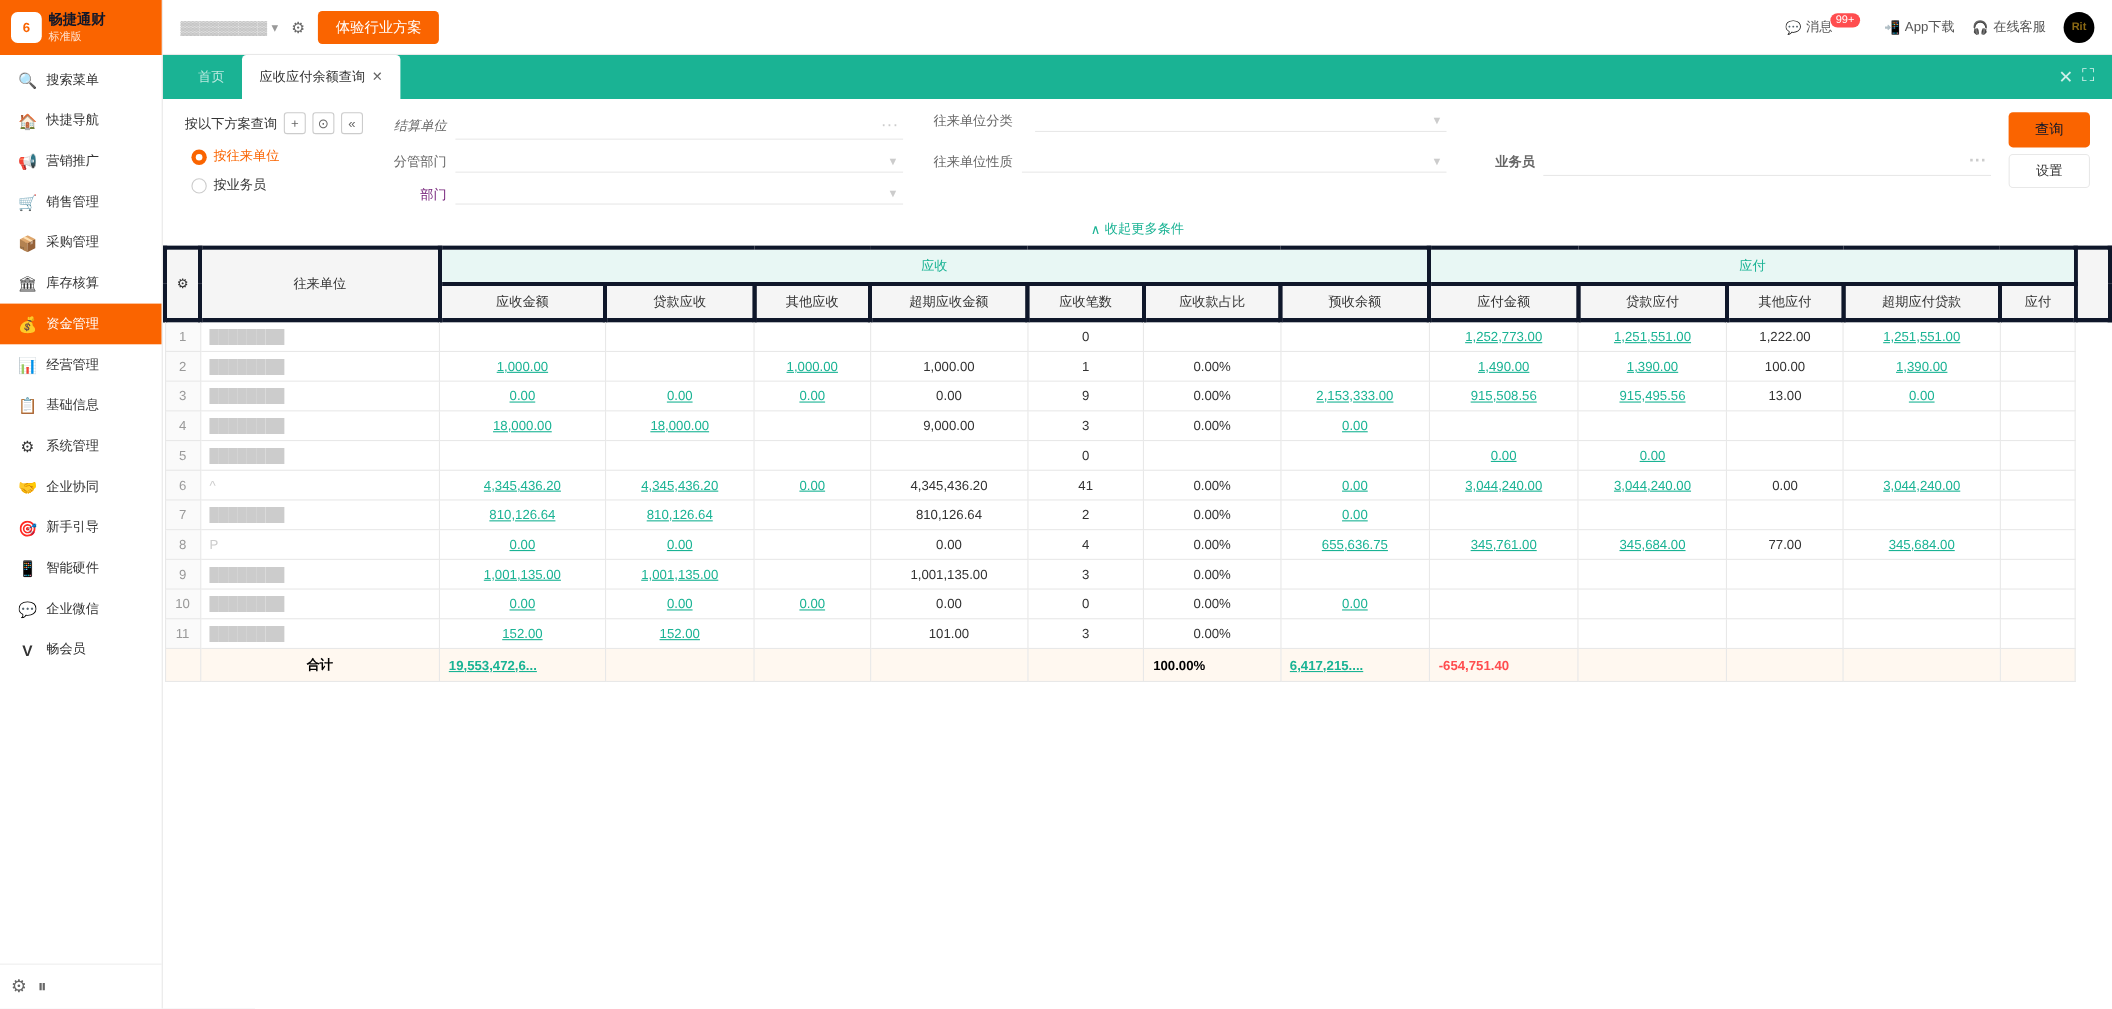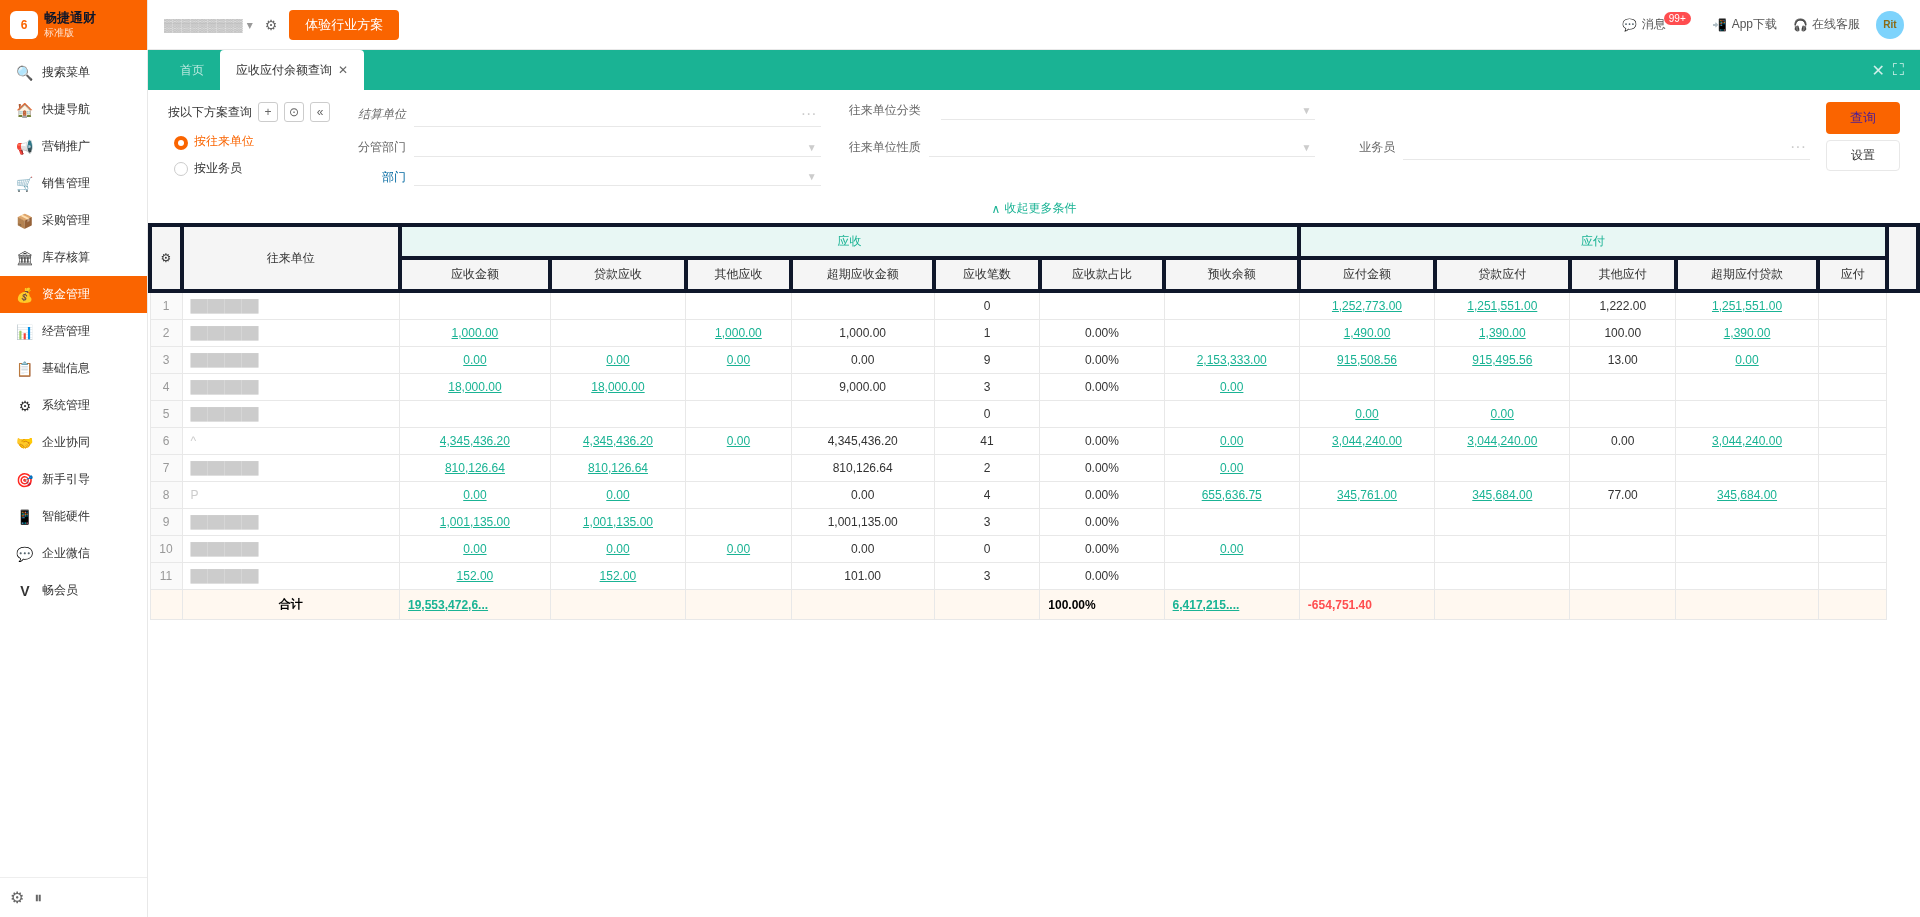--- a/index.html
+++ b/index.html
@@ -38,21 +38,21 @@
     .tab.active { background: #fff; color: #333; border-radius: 4px 4px 0 0; }
     .tab-close { font-size: 12px; color: #666; }
     .tabbar-actions { margin-left: auto; display: flex; gap: 8px; }
     .tabbar-action { color: rgba(255,255,255,0.8); font-size: 16px; cursor: pointer; }
 
     
     .content { flex: 1; overflow: hidden; background: #f5f5f5; display: flex; flex-direction: column; }
     .page-title { font-size: 18px; font-weight: bold; color: #333; }
     .page-action-btn { display: flex; align-items: center; gap: 4px; color: #1ab394; font-size: 12px; cursor: pointer; }
     .filter-scheme-btn { width: 20px; height: 20px; border: 1px solid #ccc; border-radius: 3px; display: flex; align-items: center; justify-content: center; cursor: pointer; color: #666; font-size: 12px; }
-    .query-btn { background: #fa6400; color: #4c1d95; border: none; border-radius: 4px; padding: 7px 24px; cursor: pointer; font-size: 13px; }
+    .query-btn { background: #fa6400; color: #0f172a; border: none; border-radius: 4px; padding: 7px 24px; cursor: pointer; font-size: 13px; }
     .settings-btn { border: 1px solid #e8e8e8; background: #fff; color: #333; border-radius: 4px; padding: 6px 16px; cursor: pointer; font-size: 12px; }
 
     
     .table-container { flex: 1; overflow: auto; background: #fff; margin: 0; }
     .table-wrapper { min-width: 1600px; }
     table { width: 100%; border-collapse: collapse; }
     thead th { background: #f5f5f5; border: 4px solid #0f172a; padding: 6px 8px; text-align: center; color: #333; font-weight: normal; white-space: nowrap; font-size: 12px; position: sticky; top: 0; z-index: 2; }
     thead th.group-header { background: #e8f7f4; }
     tbody td { border: 1px solid #e8e8e8; padding: 6px 8px; text-align: center; color: #333; font-size: 12px; white-space: nowrap; }
     tbody td.text-link { color: #1ab394; text-decoration: underline; cursor: pointer; }
@@ -160,21 +160,21 @@
       </div>
       <div class="topbar-right-item">
         <span>📲</span>
         <span>App下载</span>
       </div>
       <div class="topbar-right-item">
         <span>🎧</span>
         <span>在线客服</span>
       </div>
       <div class="topbar-right-item">
-        <div class="topbar-avatar" style="background:#7dd3fc;display:flex;align-items:center;justify-content:center;font-size:10px;font-weight:bold;color:#8b6914;">Rit</div>
+        <div class="topbar-avatar" style="background:#000000;display:flex;align-items:center;justify-content:center;font-size:10px;font-weight:bold;color:#8b6914;">Rit</div>
       </div>
     </div>
   </div>
 
   <div class="tabbar">
     <div class="tab">
       <span>首页</span>
     </div>
     <div class="tab active">
       <span>应收应付余额查询</span>
@@ -235,31 +235,31 @@
               <div style="flex:1;border-bottom:1px solid #e8e8e8;padding:3px 4px;display:flex;align-items:center;justify-content:flex-end;cursor:pointer;">
                 <span style="color:#ccc;font-size:10px;">▼</span>
               </div>
             </div>
             <div style="display:flex; align-items:center; gap:8px;">
               <label style="color:#666;min-width:80px;text-align:right;font-size:12px;">往来单位性质</label>
               <div style="flex:1;border-bottom:1px solid #e8e8e8;padding:3px 4px;display:flex;align-items:center;justify-content:flex-end;cursor:pointer;">
                 <span style="color:#ccc;font-size:10px;">▼</span>
               </div>
             </div>
-            <div style="display:flex; align-items:center; gap:8px;">
+            <div style="display:flex; align-items:center; gap:8px;font-weight:bold;">
               <label style="color:#666;min-width:60px;text-align:right;font-size:12px;">业务员</label>
               <div style="flex:1;border-bottom:1px solid #e8e8e8;padding:3px 4px;display:flex;align-items:center;justify-content:flex-end;cursor:pointer;">
                 <span style="color:#ccc;font-size:16px;">···</span>
               </div>
             </div>
           </div>
 
           <div style="display:grid; grid-template-columns:1fr 1fr 1fr; gap:8px 20px; margin-bottom:8px;">
             <div style="display:flex; align-items:center; gap:8px;">
-              <label style="color:#0369a1;min-width:60px;text-align:right;font-size:12px;">部门</label>
+              <label style="color:#701a75;min-width:60px;text-align:right;font-size:12px;">部门</label>
               <div style="flex:1;border-bottom:1px solid #e8e8e8;padding:3px 4px;display:flex;align-items:center;justify-content:flex-end;cursor:pointer;">
                 <span style="color:#ccc;font-size:10px;">▼</span>
               </div>
             </div>
           </div>
         </div>
 
         <div style="display:flex; flex-direction:column; gap:6px; margin-left:16px; padding-top:0;">
           <button class="query-btn">查询</button>
           <button class="settings-btn">设置</button>

